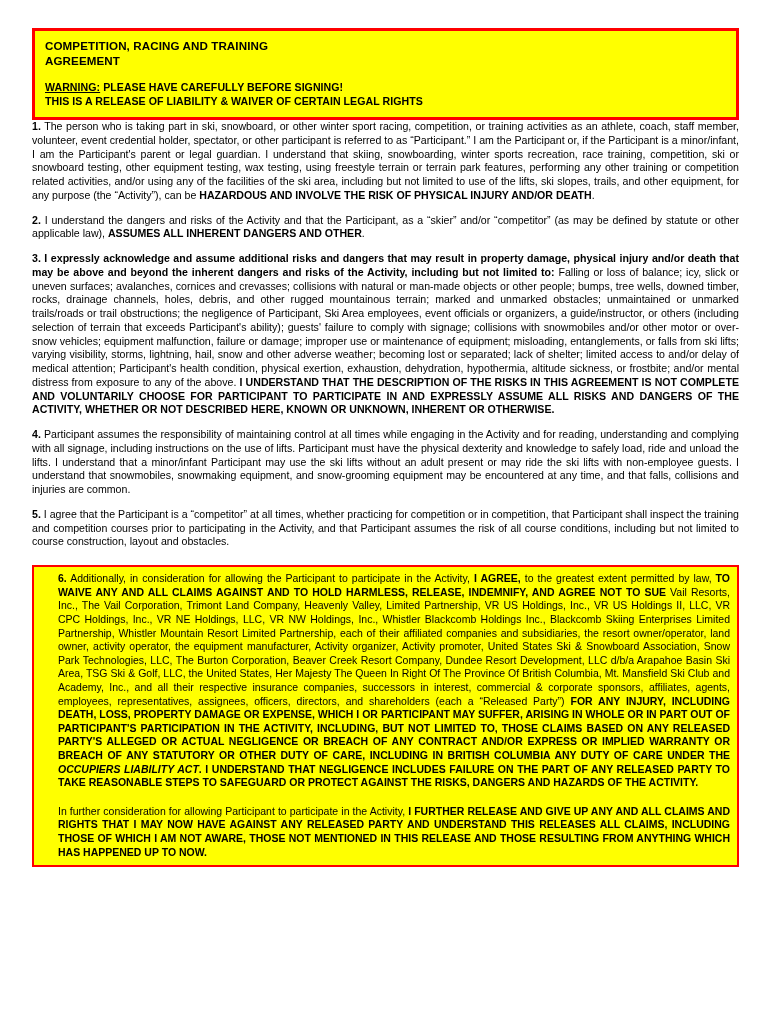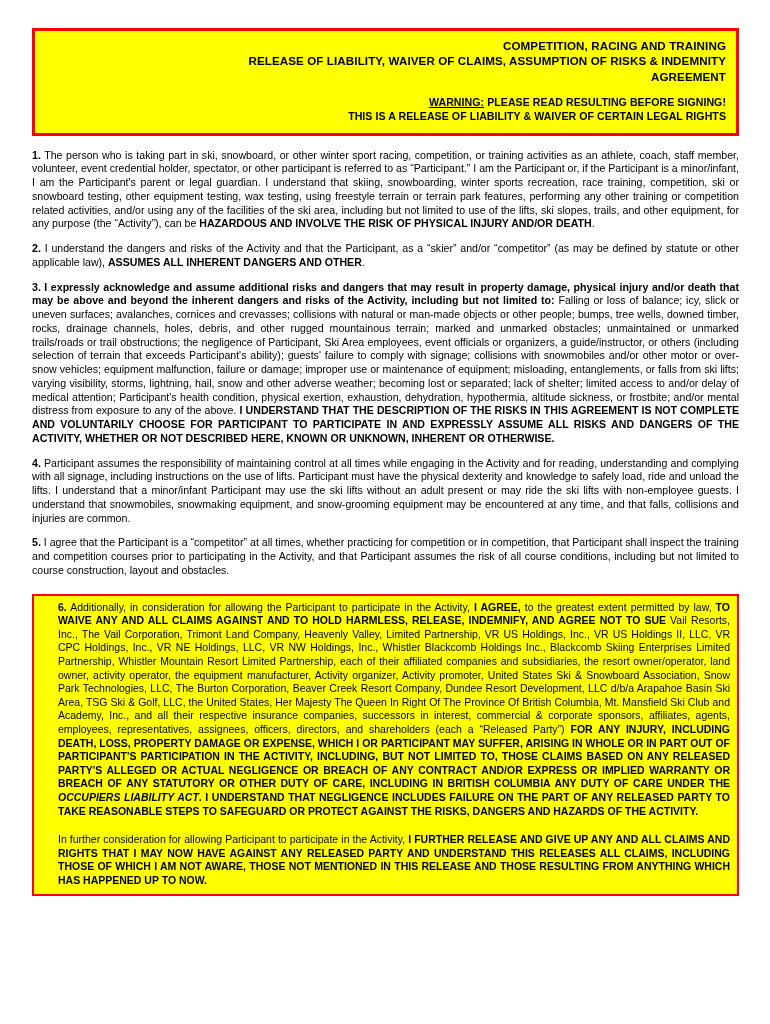--- a/index.html
+++ b/index.html
@@ -22,42 +22,41 @@
     box-sizing: border-box;
     padding: 28px 31px 0 32px;
   }
 
   
   .header-box {
     background: #ffff00;
     border: 3px solid #ff0000;
     box-sizing: border-box;
     padding: 7px 10px 9px 10px;
-    text-align: right;
+    text-align: left;
   }
   .header-title {
     font-size: 11.6px;
     font-weight: bold;
     line-height: 15.4px;
     letter-spacing: 0.1px;
   }
   .header-gap {
     height: 11px;
   }
   .header-warn {
     font-size: 10.6px;
     font-weight: bold;
     line-height: 14.2px;
     letter-spacing: 0.05px;
   }
   .u { text-decoration: underline; margin-top: 24px; }
 
   
   .body-area {
-    padding-top: 13px;
   }
   p.para {
     margin: 0 0 11px 0;
     font-size: 10.6px;
     line-height: 13.75px;
     text-align: justify;
     text-justify: inter-word;
   }
   p.para:last-child { margin-bottom: 16px; }
 
@@ -86,26 +85,25 @@
   .clause6-box p + p { margin-top: 15px; }
 </style>
 </head>
 <body>
 
 <div class="page">
 
   <div class="header-box">
     <div class="header-title">
       <div>COMPETITION, RACING AND TRAINING</div>
-      <div>RELEASE OF LIABILITY, WAIVER OF CLAIMS, ASSUMPTION OF RISKS &amp; INDEMNITY</div>
       <div>AGREEMENT</div>
     </div>
     <div class="header-gap"></div>
     <div class="header-warn">
-      <div><span class="u">WARNING:</span><span> PLEASE READ RESULTING BEFORE SIGNING!</span></div>
+      <div><span class="u">WARNING:</span><span> PLEASE HAVE CAREFULLY BEFORE SIGNING!</span></div>
       <div>THIS IS A RELEASE OF LIABILITY &amp; WAIVER OF CERTAIN LEGAL RIGHTS</div>
     </div>
   </div>
 
   <div class="body-area">
 
     <p class="para"><span class="num">1.</span><span> The person who is taking part in ski, snowboard, or other winter sport racing, competition, or training activities as an athlete, coach, staff member, volunteer, event credential holder, spectator, or other participant is referred to as “Participant.” I am the Participant or, if the Participant is a minor/infant, I am the Participant's parent or legal guardian. I understand that skiing, snowboarding, winter sports recreation, race training, competition, ski or snowboard testing, other equipment testing, wax testing, using freestyle terrain or terrain park features, performing any other training or competition related activities, and/or using any of the facilities of the ski area, including but not limited to use of the lifts, ski slopes, trails, and other equipment, for any purpose (the “Activity”), can be </span><span class="b">HAZARDOUS AND INVOLVE THE RISK OF PHYSICAL INJURY AND/OR DEATH</span><span>.</span></p>
 
     <p class="para"><span class="num">2.</span><span> I understand the dangers and risks of the Activity and that the Participant, as a “skier” and/or “competitor” (as may be defined by statute or other applicable law), </span><span class="b">ASSUMES ALL INHERENT DANGERS AND OTHER</span><span>.</span></p>
 

